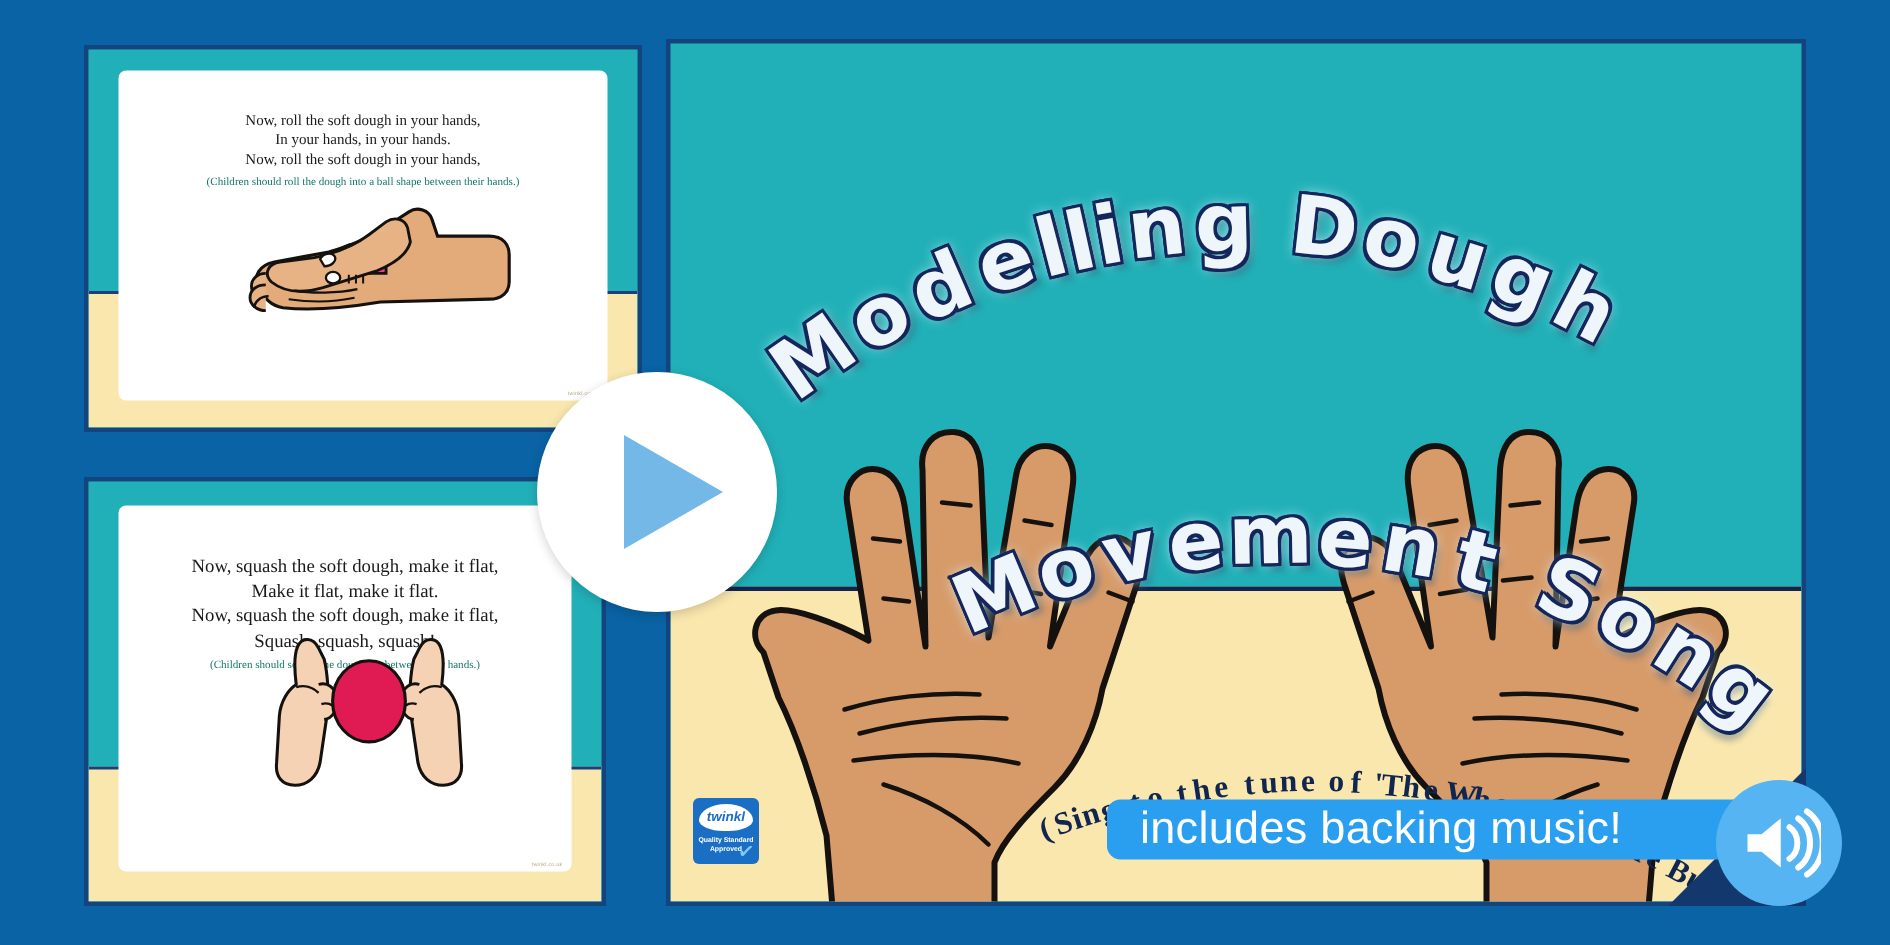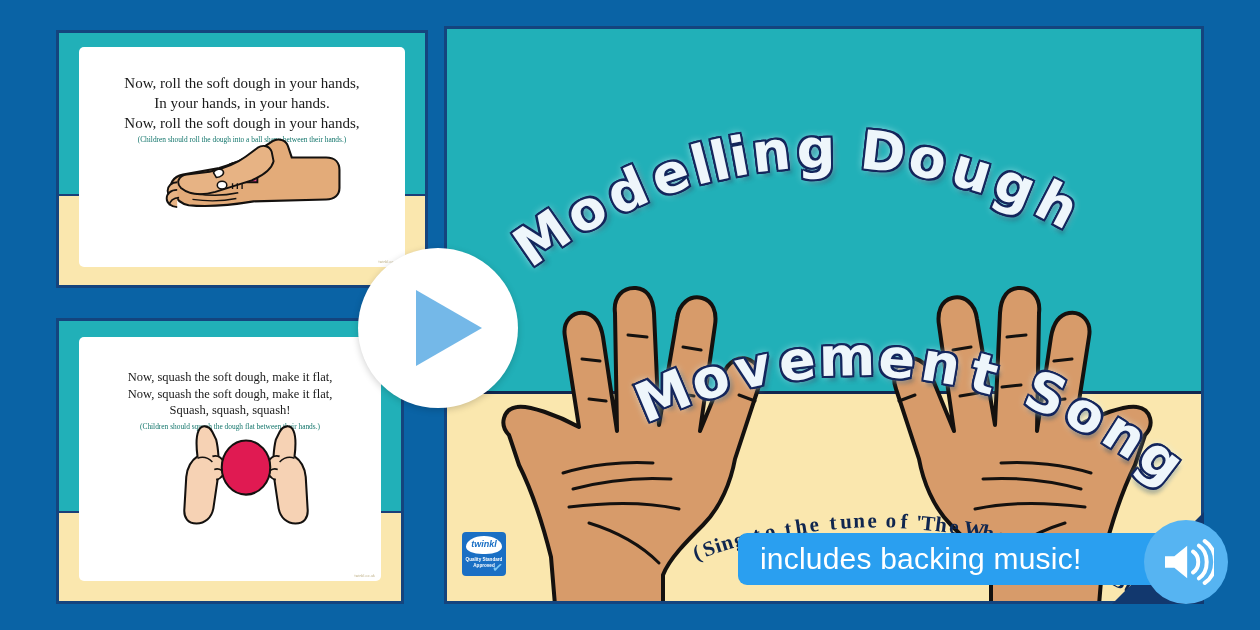--- a/index.html
+++ b/index.html
@@ -135,21 +135,21 @@
     width: 0; height: 0;
     border-left: 66px solid #74b8e8;
     border-top: 38px solid transparent;
     border-bottom: 38px solid transparent;
   }
 
   
   #banner {
     position: absolute;
     left: 738px; top: 533px;
-    width: 430px; height: 52px;
+    width: 430px; height: 40px;
     background: #2a9ff0;
     border-radius: 9px;
     display: flex; align-items: center;
     padding-left: 22px;
     z-index: 45;
   }
   #banner-text {
     font-family: "Liberation Sans", sans-serif;
     font-size: 30px;
     color: #ffffff;
@@ -208,21 +208,21 @@
 </style>
 </head>
 <body>
 
 <div id="stage">
 
   <div class="thumb" style="left:56px; top:30px; width:372px; height:258px;">
     <div class="thumb-teal"></div>
     <div class="thumb-cream"></div>
     <div class="thumb-card" style="left:20px; top:14px; right:20px; bottom:18px;">
-      <div class="thumb-lyric" style="margin-top:27px; font-size:15px;">
+      <div class="thumb-lyric" style="margin-top:27px; font-size:10px;">
         <div>Now, roll the soft dough in your hands,</div>
         <div>In your hands, in your hands.</div>
         <div>Now, roll the soft dough in your hands,</div>
       </div>
       <div class="thumb-note" style="margin-top:3px; font-size:7.4px;">(Children should roll the dough into a ball shape between their hands.)</div>
 
       <svg viewBox="0 0 220 110" width="210" height="105" style="position:absolute; left:60px; top:78px;">
 
         <path d="M36 70 C30 62 36 54 46 52 L84 45 C98 41 112 36 126 26 L140 17
                  C146 13 154 16 156 22 L160 34 L196 34 C206 34 210 40 210 47
@@ -249,20 +249,21 @@
       <div class="watermark">twinkl.co.uk</div>
     </div>
   </div>
 
   <div class="thumb" style="left:56px; top:318px; width:348px; height:286px;">
     <div class="thumb-teal"></div>
     <div class="thumb-cream" style="height:32%;"></div>
     <div class="thumb-card" style="left:20px; top:16px; right:20px; bottom:20px;">
       <div class="thumb-lyric" style="margin-top:32px; font-size:12.5px;">
         <div>Now, squash the soft dough, make it flat,</div>
+        <div>Make it flat, make it flat.</div>
         <div>Now, squash the soft dough, make it flat,</div>
         <div>Squash, squash, squash!</div>
       </div>
       <div class="thumb-note" style="margin-top:4px; font-size:7.4px;">(Children should squash the dough flat between their hands.)</div>
 
       <svg viewBox="0 0 160 120" width="150" height="112" style="position:absolute; left:92px; top:82px;">
 
         <path d="M44 14 C40 6 32 6 29 13 C26 20 27 32 28 40
                  C22 44 17 52 16 62 L14 96 C13 106 18 112 27 112
                  C36 112 43 106 45 96 L50 62 C52 48 50 30 48 22 Z" fill="#f6d2b4" stroke="#14110f" stroke-width="2.2"></path>

